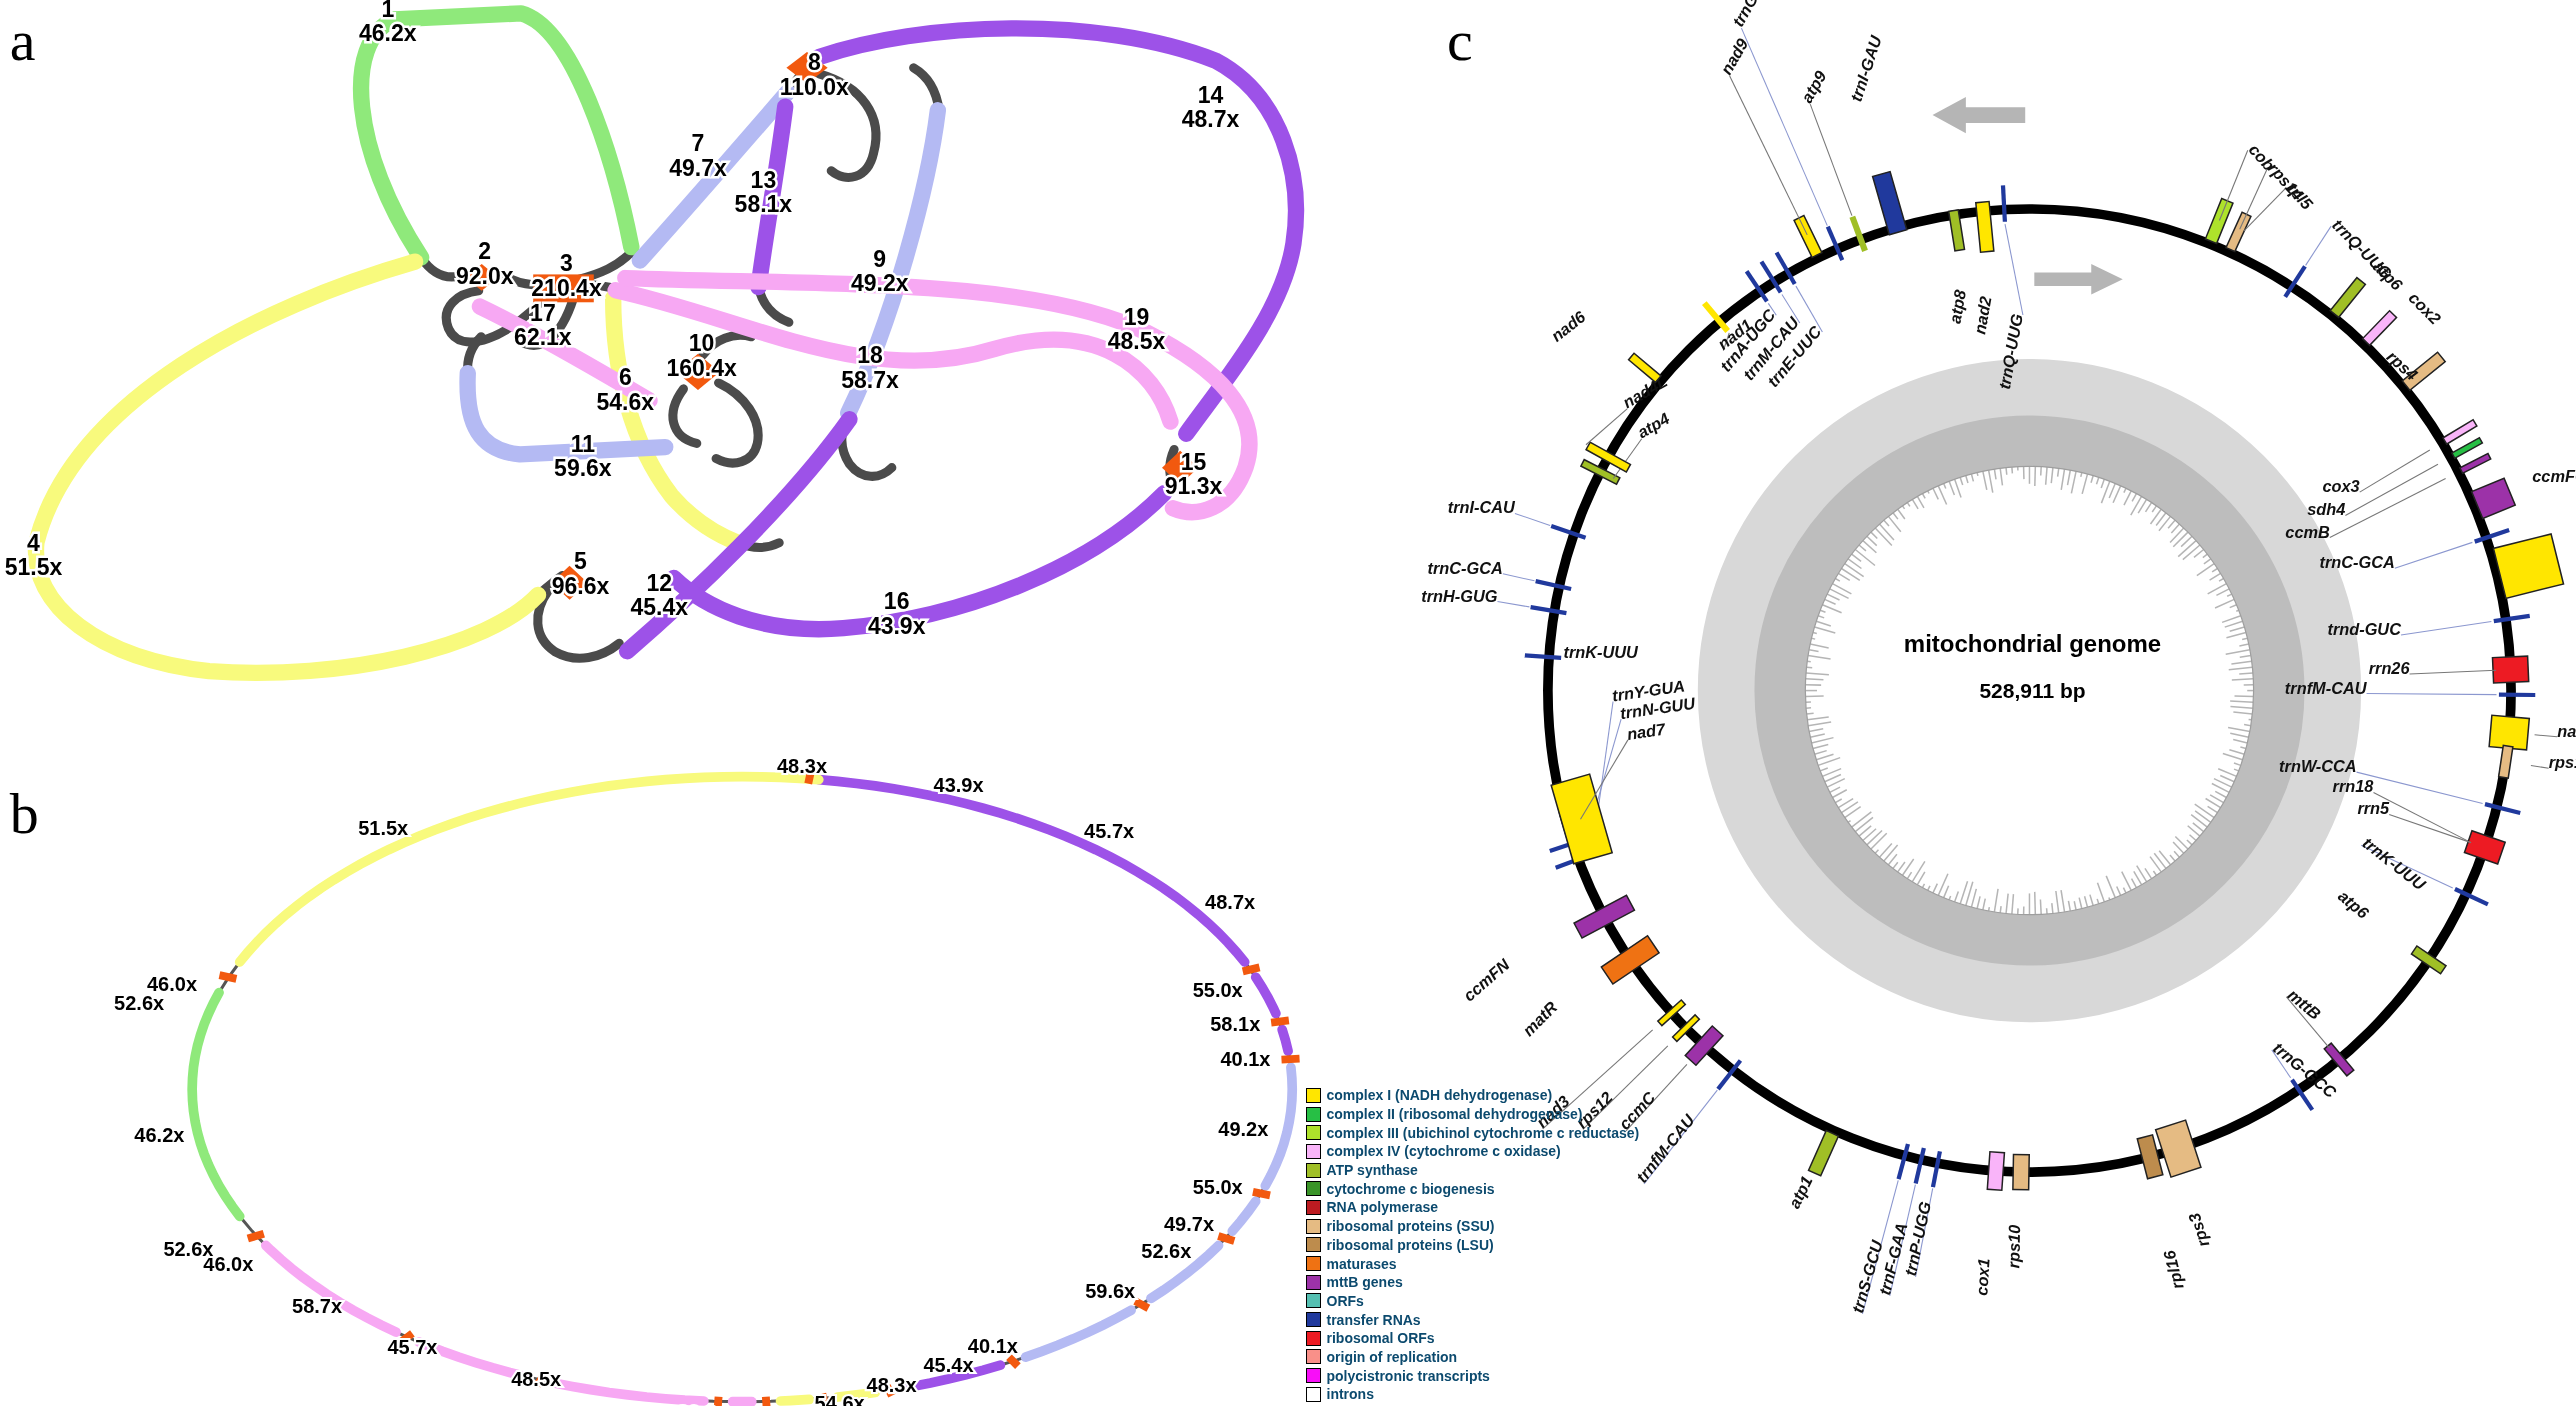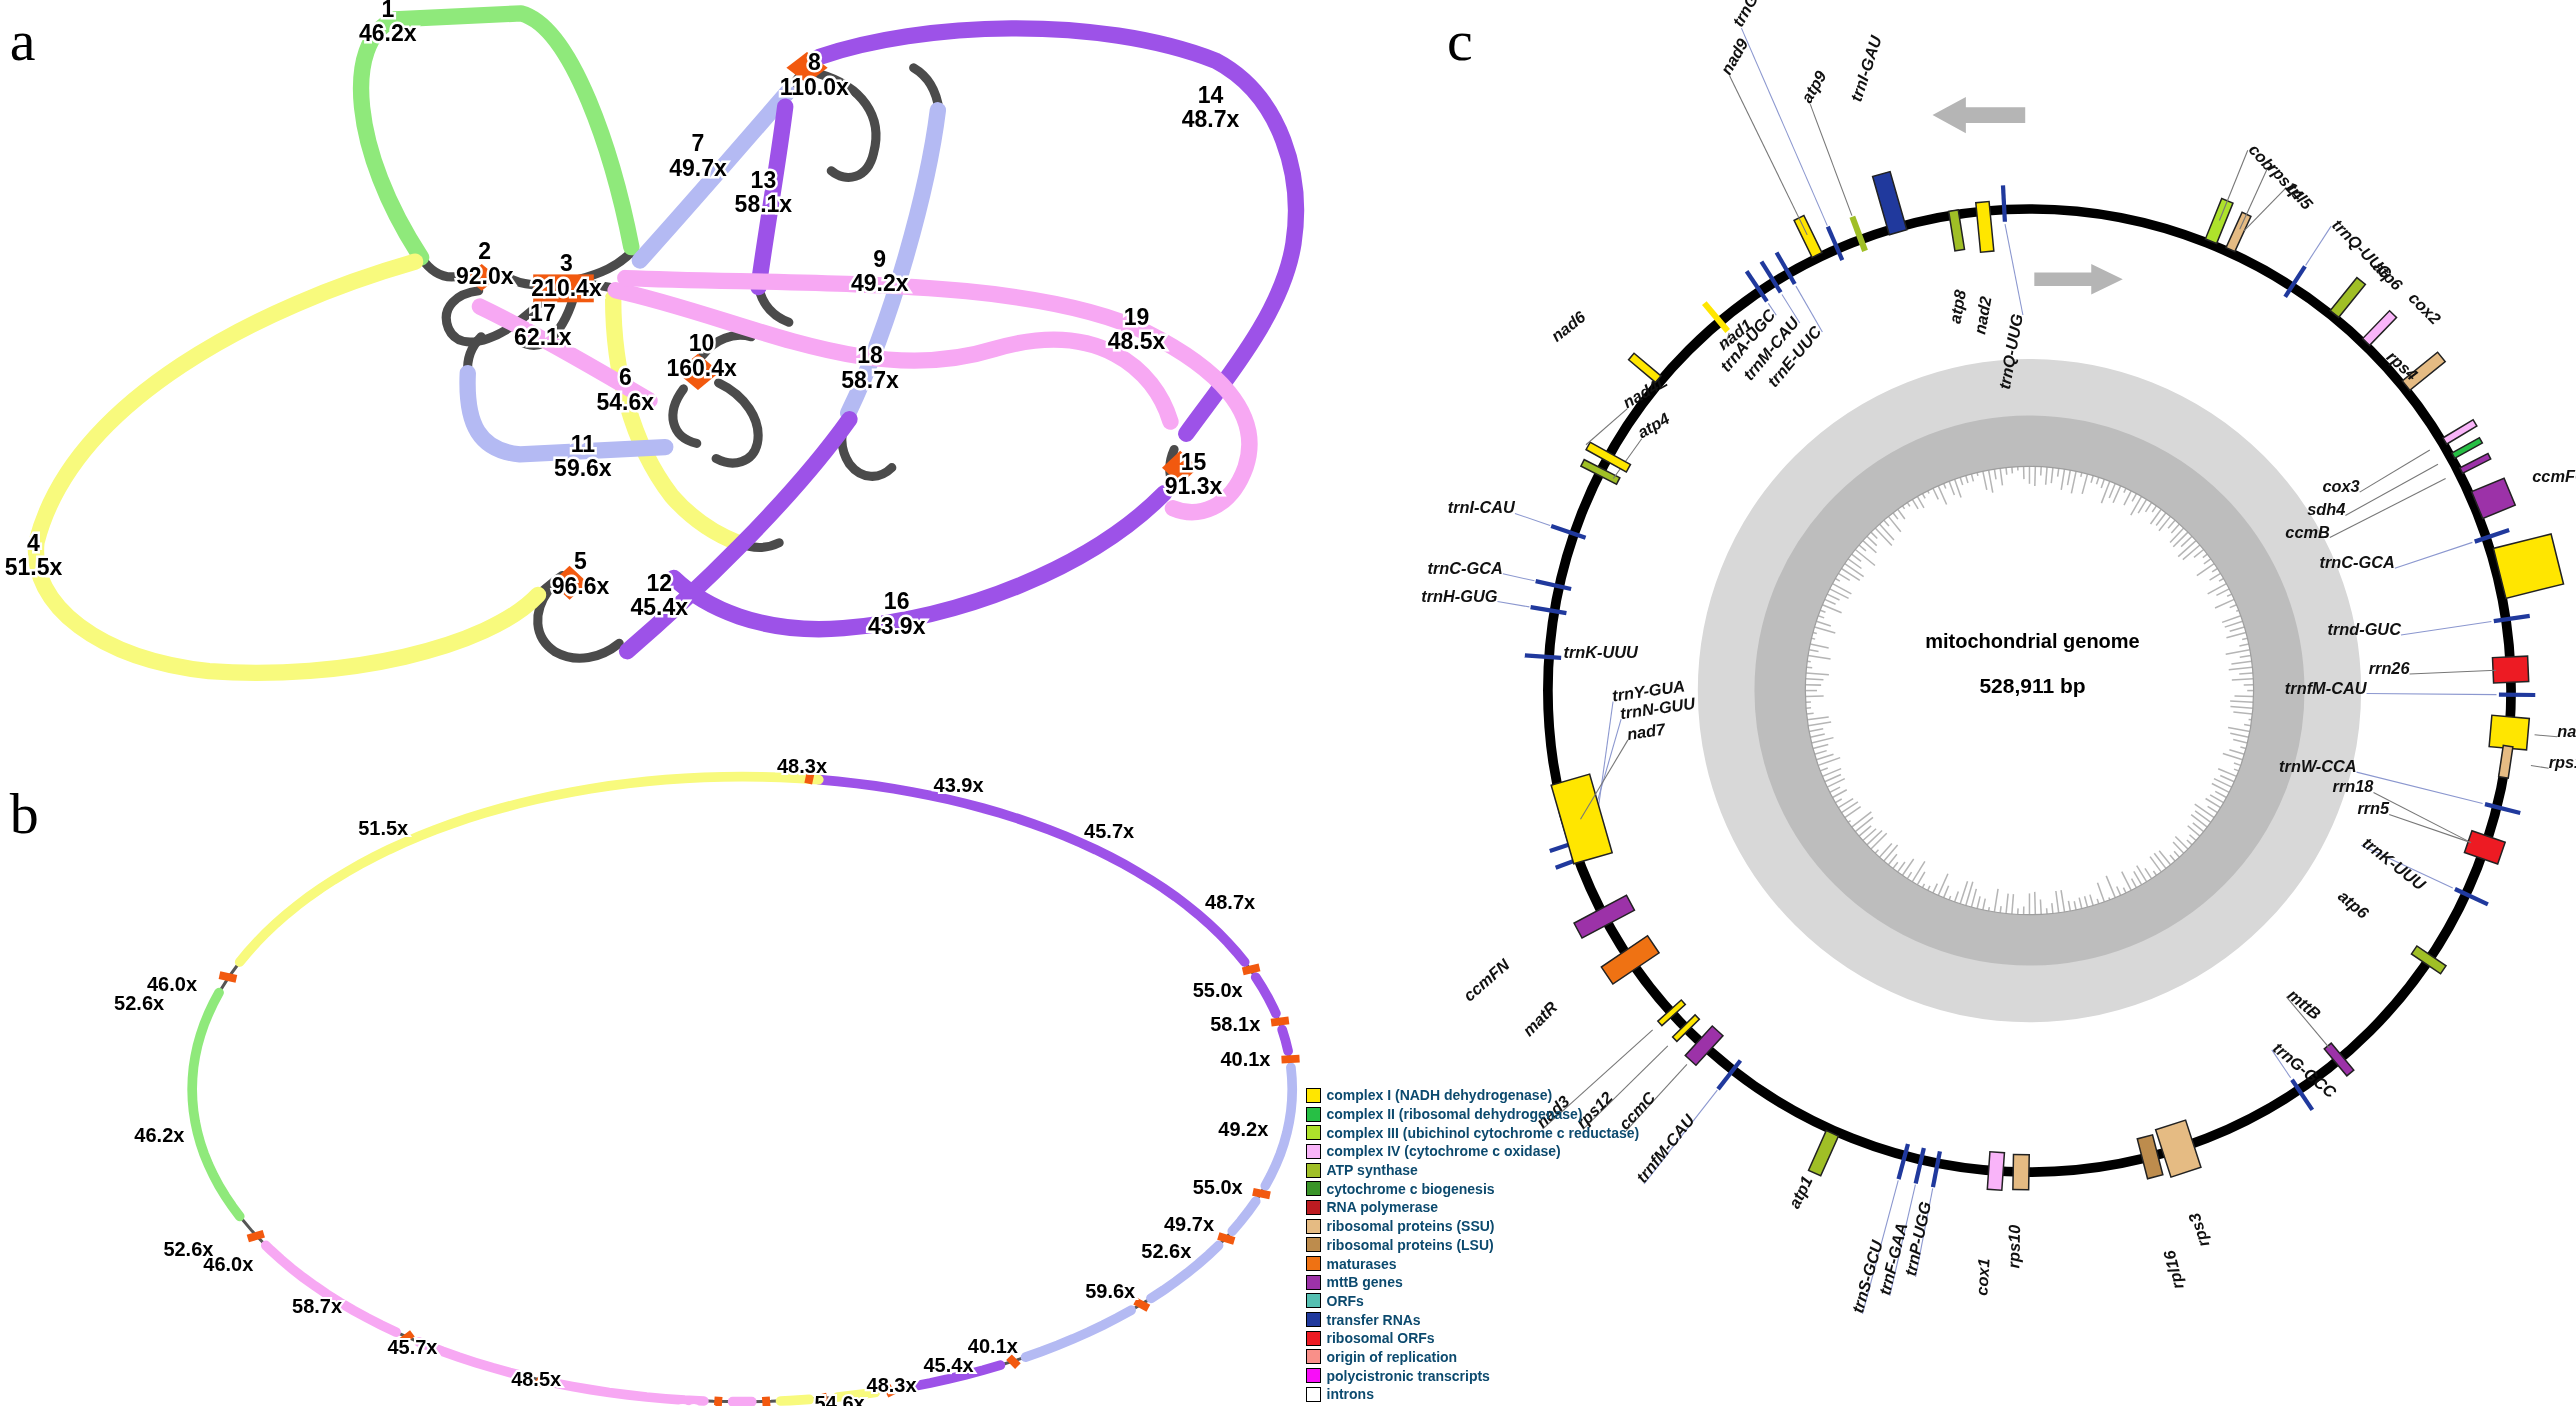--- a/index.html
+++ b/index.html
@@ -3,21 +3,21 @@
 <meta charset="utf-8">
 <style>
   html,body{margin:0;padding:0;background:#ffffff;}
   .stage{position:relative;width:2576px;height:1406px;background:#ffffff;overflow:hidden;
          font-family:"Liberation Sans", sans-serif;}
   .panel-letter{position:absolute;font-family:"Liberation Serif", serif;font-size:58px;color:#000;line-height:1;}
   #fig-svg{position:absolute;left:0;top:0;}
   .center-title{position:absolute;left:1793px;top:624px;width:479px;text-align:center;color:#000;}
   .center-title .l1{font-size:28px;font-weight:bold;}
   .center-title .l1 .sp{font-style:italic;}
-  .center-title .l2{font-size:20px;font-weight:bold;margin-top:6px;}
+  .center-title .l2{font-size:24px;font-weight:bold;margin-top:6px;}
   .center-title .l3{font-size:21px;font-weight:bold;margin-top:20.6px;}
   .legend{position:absolute;left:1306px;top:1086px;}
   .legend-row{display:flex;align-items:center;height:18.7px;}
   .legend-swatch{width:15px;height:15px;border:1.8px solid #000;box-sizing:border-box;margin-right:5.5px;flex:0 0 auto;}
   .legend-label{font-size:14px;font-weight:bold;color:#0c4a6e;white-space:nowrap;}
 </style>
 </head>
 <body>
 
 <div class="stage">

